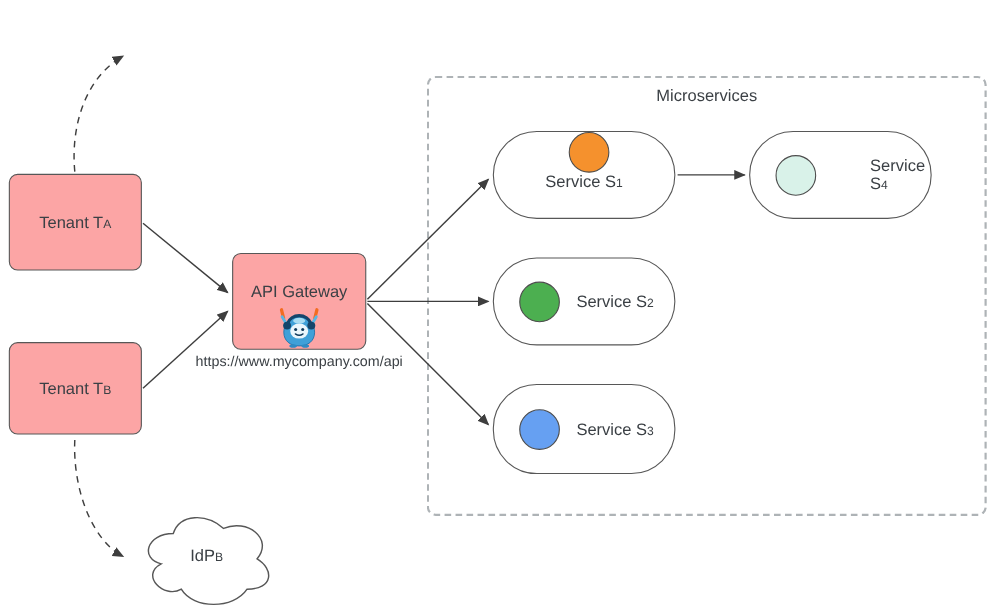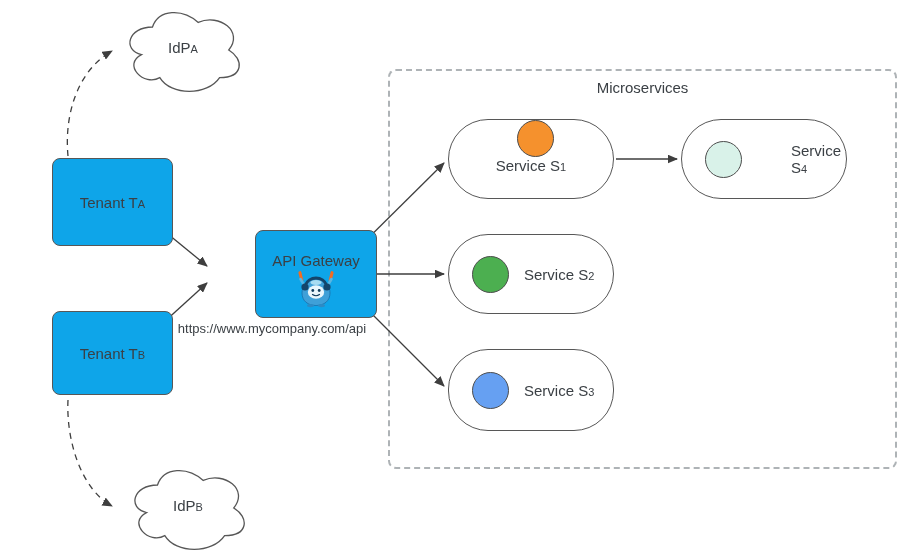--- a/index.html
+++ b/index.html
@@ -4,21 +4,21 @@
 <style>
   html,body{margin:0;padding:0;}
   body{
     width:906px;height:557px;position:relative;overflow:hidden;
     background:#ffffff;
     font-family:"Liberation Sans", sans-serif;
     color:#3b4045;
   }
   .canvas{position:absolute;inset:0;width:906px;height:557px;}
   svg.wires{position:absolute;left:0;top:0;z-index:1;pointer-events:none;}
-  .node{position:absolute;z-index:2;box-sizing:border-box;background:#0ea5e9;margin-left:44px;}
+  .node{position:absolute;z-index:2;box-sizing:border-box;background:#fca5a5;}
   .rectnode{
     border:1.3px solid #575757;border-radius:8px;
     display:flex;align-items:center;justify-content:center;
     font-size:15px;
   }
   .pill{
     position:absolute;z-index:2;box-sizing:border-box;background:#fff;
     border:1.3px solid #575757;border-radius:40px;
     display:flex;align-items:center;
     font-size:15px;
@@ -31,22 +31,22 @@
   }
   .sub{font-size:11px;letter-spacing:0.2px;}
   .cloud{
     position:absolute;z-index:2;
     display:flex;align-items:center;justify-content:center;
     font-size:15px;
   }
   .cloud > svg{position:absolute;left:0;top:0;}
   .cloud .cloud-label{position:relative;z-index:1;margin-top:-6px;}
   .gateway{
-    flex-direction:column;justify-content:center;
-    padding-top:12px;
+    flex-direction:column;justify-content:space-between;
+    padding-top:26px;
   }
   .gateway .gw-label{line-height:17px;}
   .mascot{margin-top:1px;}
   .url-label{
     position:absolute;z-index:2;left:172px;top:321px;width:200px;
     text-align:center;font-size:13px;color:#3b4045;
   }
   .ms-box{
     position:absolute;z-index:0;left:388px;top:69px;width:509px;height:400px;
     box-sizing:border-box;border:2px dashed #aeb3b6;border-radius:8px;
@@ -74,26 +74,20 @@
     <path d="M 130 353 L 207 283" fill="none" stroke="#3e3e3e" stroke-width="1.3" marker-end="url(#ah)"></path>
     <path d="M 334 272 L 444 163" fill="none" stroke="#3e3e3e" stroke-width="1.3" marker-end="url(#ah)"></path>
     <path d="M 334 274 L 444 274" fill="none" stroke="#3e3e3e" stroke-width="1.3" marker-end="url(#ah)"></path>
     <path d="M 334 276 L 444 386" fill="none" stroke="#3e3e3e" stroke-width="1.3" marker-end="url(#ah)"></path>
     <path d="M 616 159 L 677 159" fill="none" stroke="#3e3e3e" stroke-width="1.3" marker-end="url(#ah)"></path>
   </svg>
 
   <div class="ms-box"></div>
   <div class="ms-title">Microservices</div>
 
-  <div class="cloud" style="left:122px;top:4px;width:122px;height:92px;">
-    <svg width="122" height="92" viewBox="0 0 122 92">
-      <path d="M 30.5 23 C 6.1 23 0 46 19.52 50.6 C 0 60.72 21.96 82.8 37.82 73.6 C 48.8 92 85.4 92 97.6 73.6 C 122 73.6 122 55.2 106.75 46 C 122 27.6 97.6 9.2 76.25 18.4 C 61 4.6 36.6 4.6 30.5 23 Z" fill="#ffffff" stroke="#575757" stroke-width="1.3"></path>
-    </svg>
-    <div class="cloud-label"><span>IdP</span><span class="sub">A</span></div>
-  </div>
 
   <div class="cloud" style="left:127px;top:462px;width:122px;height:92px;">
     <svg width="122" height="92" viewBox="0 0 122 92">
       <path d="M 30.5 23 C 6.1 23 0 46 19.52 50.6 C 0 60.72 21.96 82.8 37.82 73.6 C 48.8 92 85.4 92 97.6 73.6 C 122 73.6 122 55.2 106.75 46 C 122 27.6 97.6 9.2 76.25 18.4 C 61 4.6 36.6 4.6 30.5 23 Z" fill="#ffffff" stroke="#575757" stroke-width="1.3"></path>
     </svg>
     <div class="cloud-label"><span>IdP</span><span class="sub">B</span></div>
   </div>
 
   <div class="node rectnode" style="left:8px;top:158px;width:121px;height:88px;">
     <span><span>Tenant T</span><span class="sub">A</span></span>

